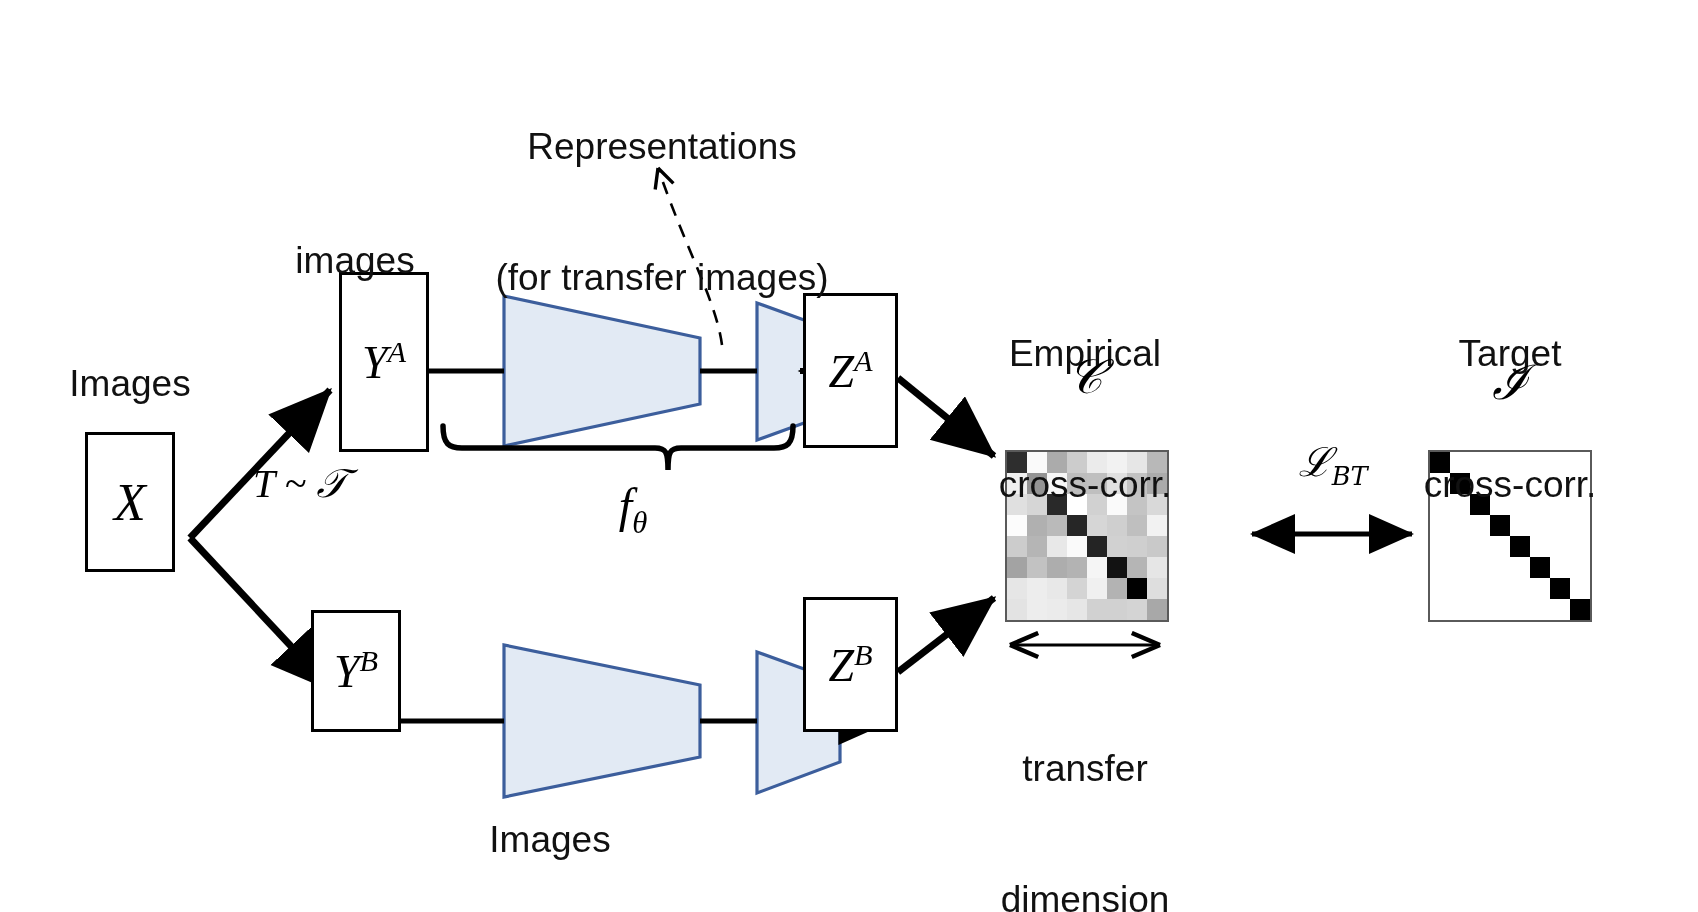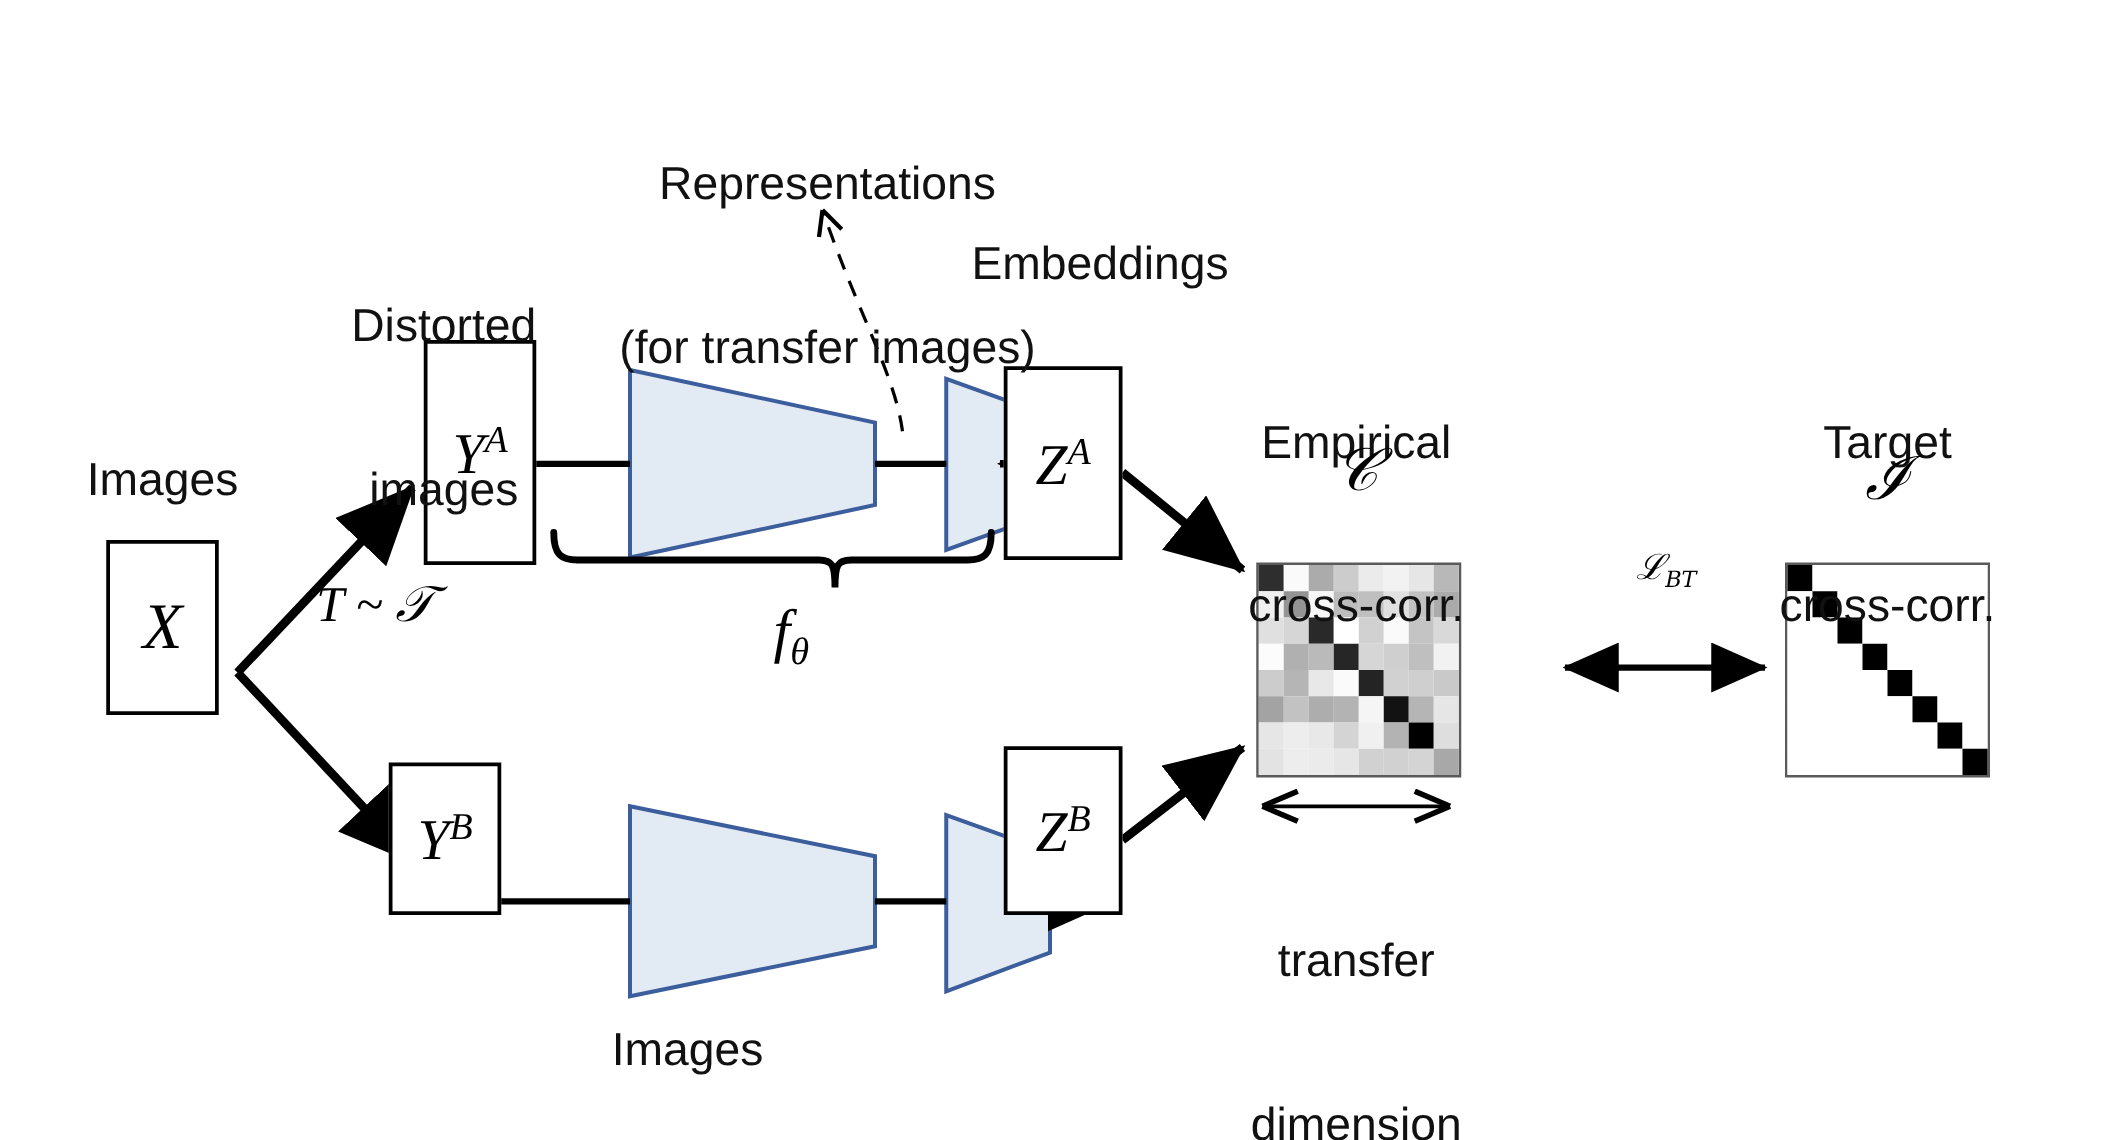--- a/index.html
+++ b/index.html
@@ -342,25 +342,23 @@
       <div class="cell" style="background: rgb(255, 255, 255);"></div>
       <div class="cell" style="background: rgb(0, 0, 0);"></div>
     </div>
 
   <div class="lbl" style="left:452px; top:38px; width:420px; font-size:37px;">
     <div>Representations</div>
     <div>(for transfer images)</div>
   </div>
 
   <div class="lbl" style="left:195px; top:152px; width:320px; font-size:37px;">
-    <div>Distorted</div>
     <div>images</div>
   </div>
 
-  <div class="lbl" style="left:700px; top:189px; width:360px; font-size:37px;">Embeddings</div>
 
   <div class="lbl" style="left:35px; top:362px; width:190px; font-size:37px;">Images</div>
 
   <div class="lbl" style="left:965px; top:245px; width:240px; font-size:37px;">
     <div>Empirical</div>
     <div>cross-corr.</div>
   </div>
 
   <div class="lbl" style="left:1390px; top:245px; width:240px; font-size:37px;">
     <div>Target</div>
@@ -376,15 +374,15 @@
 
 
   <div class="math" style="left:190px; top:460px; width:220px; font-size:40px;">T ~ 𝒯</div>
 
   <div class="math" style="left:568px; top:478px; width:130px; font-size:48px;"><span>f</span><span class="sub">θ</span></div>
 
   <div class="cal" style="left:1020px; top:348px; width:130px; font-size:48px;">𝒞</div>
 
   <div class="cal" style="left:1445px; top:348px; width:130px; font-size:48px;">ℐ</div>
 
-  <div class="cal" style="left:1238px; top:433px; width:190px; font-size:28px;"><span>ℒ</span><span class="sub">BT</span></div>
+  <div class="cal" style="left:1238px; top:433px; width:190px; font-size:40px;"><span>ℒ</span><span class="sub">BT</span></div>
 
 </div>
 
 </body></html>

